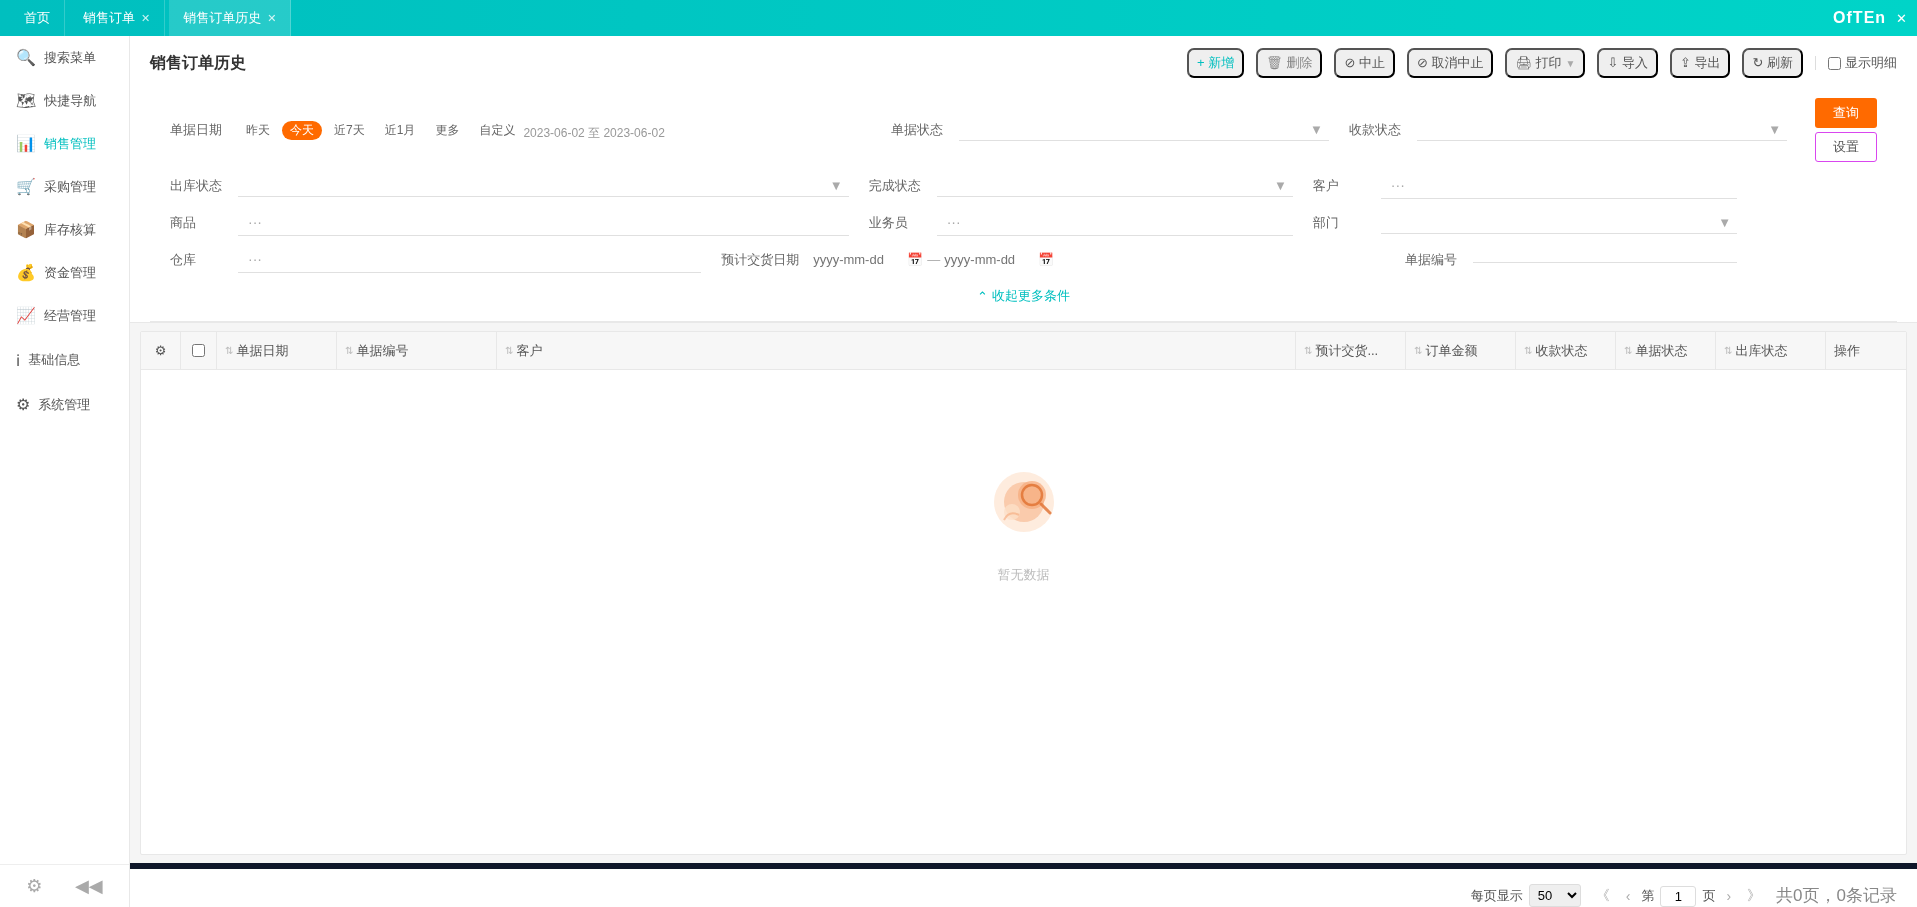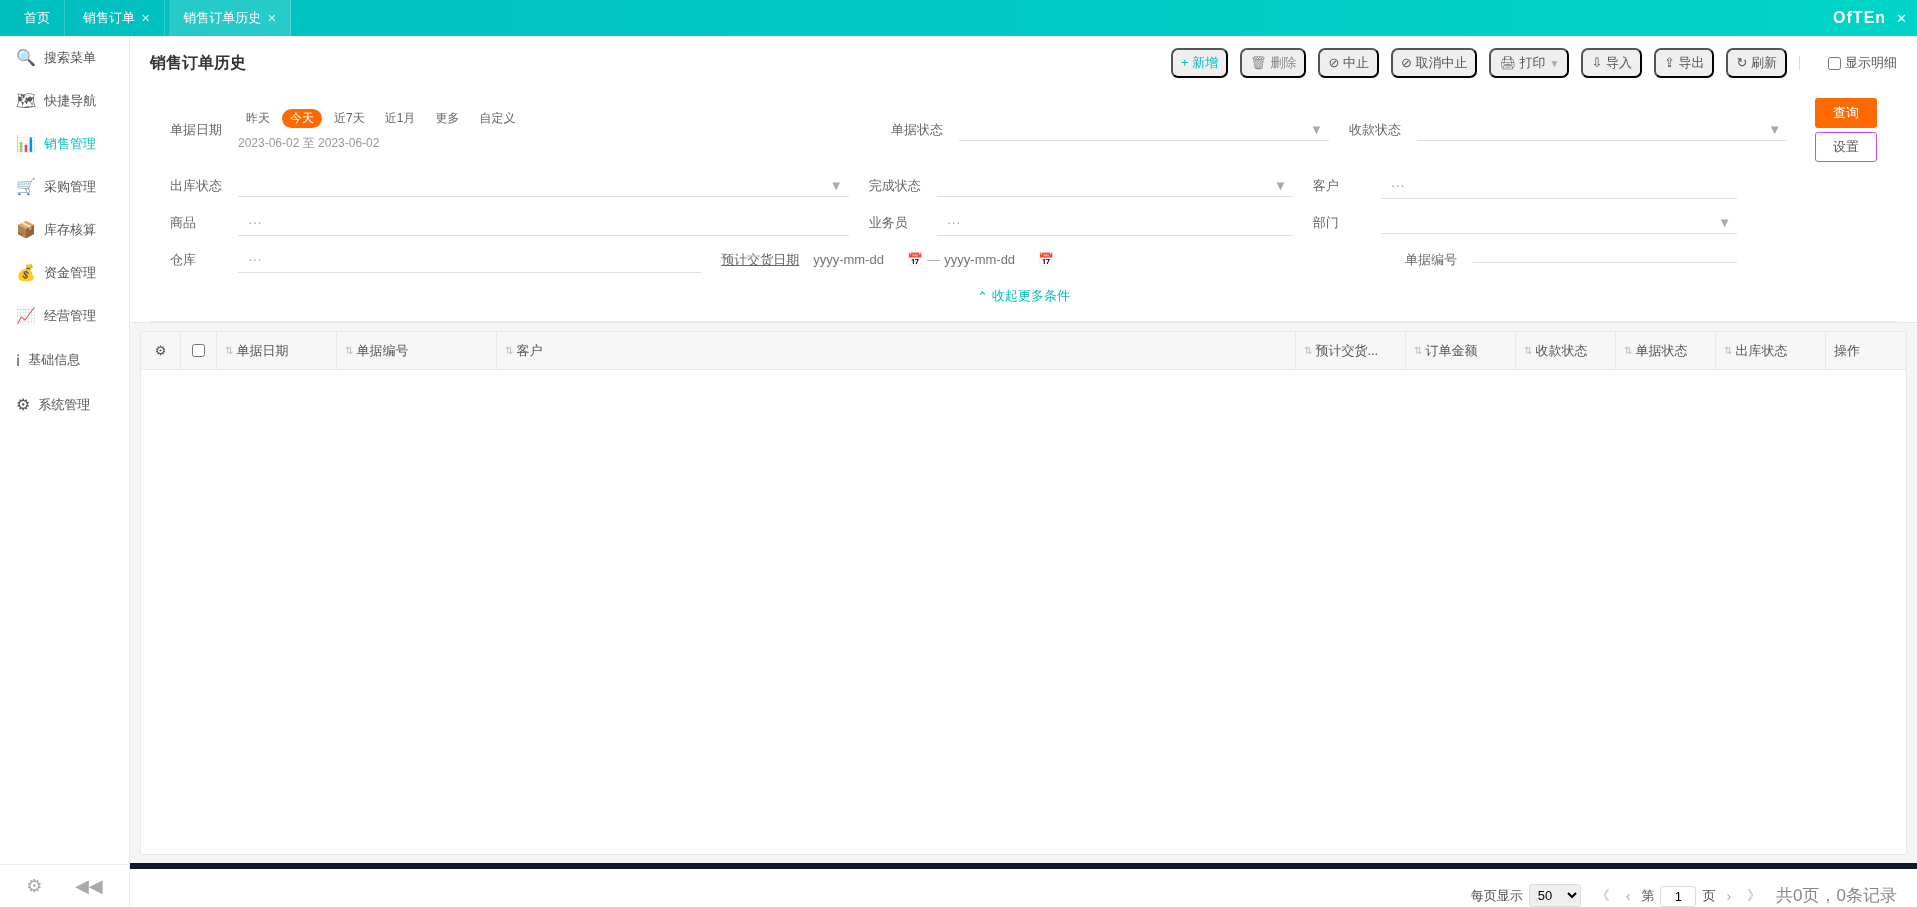--- a/index.html
+++ b/index.html
@@ -139,21 +139,20 @@
       border-radius: 7px;
     }
     .toolbar-btn.new-btn { color: #00bfbf; }
     .toolbar-btn.del-btn { color: #888; }
     .checkbox-display {
       display: flex;
       align-items: center;
       gap: 4px;
       cursor: pointer;
       color: #555;
-      margin-left: 16px;
     }
 
     
     .filter-area {
       padding: 10px 20px;
       background: #fff;
       border-bottom: 1px solid #e8e8e8;
     }
     .filter-row {
       display: flex;
@@ -197,21 +196,20 @@
       background: #ff6a00;
       color: #fff;
     }
     .date-range-text {
       font-size: 12px;
       color: #999;
       margin-top: 7px;
     }
     .date-filter-group {
       display: flex;
-      flex-direction: column;
     }
     .select-field {
       display: flex;
       align-items: center;
       flex: 1;
       border-bottom: 1px solid #e0e0e0;
       padding: 3px 6px;
       cursor: pointer;
       position: relative;
     }
@@ -560,21 +558,21 @@
         <div class="filter-row">
 
           <div class="filter-field" style="flex:1.6;">
             <span class="filter-label">仓库</span>
             <div class="filter-value">
               <span class="ellipsis-btn">···</span>
             </div>
           </div>
 
           <div class="filter-field" style="flex:2;">
-            <span class="filter-label" style="min-width:80px;text-decoration:underline;">预计交货日期</span>
+            <span class="filter-label" style="min-width:80px;">预计交货日期</span>
             <div class="filter-value" style="border-bottom:none; gap:4px;">
               <input class="date-input" type="text" placeholder="yyyy-mm-dd" style="">
               <span class="calendar-icon">📅</span>
               <span class="dash">—</span>
               <input class="date-input" type="text" placeholder="yyyy-mm-dd" style="">
               <span class="calendar-icon">📅</span>
             </div>
           </div>
 
           <div class="filter-field" style="flex:1;">
@@ -630,20 +628,34 @@
         </div>
         <div class="th th-outbound">
           <span class="sort-icon">⇅</span>
           <span>出库状态</span>
         </div>
         <div class="th th-action">
           <span>操作</span>
         </div>
       </div>
 
+      <div class="empty-state">
+        <div class="empty-icon-wrapper">
+          <svg viewBox="0 0 100 100" width="100" height="100" xmlns="http://www.w3.org/2000/svg">
+            <circle cx="50" cy="52" r="30" fill="#fde0c8" opacity="0.6"></circle>
+            <circle cx="50" cy="52" r="20" fill="#f5a97a" opacity="0.5"></circle>
+            <ellipse cx="58" cy="45" rx="14" ry="14" fill="#f5a97a" opacity="0.7"></ellipse>
+            <circle cx="58" cy="45" r="10" fill="none" stroke="#e07030" stroke-width="2.5" opacity="0.8"></circle>
+            <line x1="67" y1="54" x2="76" y2="63" stroke="#e07030" stroke-width="3" stroke-linecap="round" opacity="0.8"></line>
+            <circle cx="38" cy="62" r="8" fill="#fde0c8" opacity="0.8"></circle>
+            <path d="M30 70 Q35 60 45 65" stroke="#f5a97a" stroke-width="2" fill="none" opacity="0.6"></path>
+          </svg>
+        </div>
+        <span class="empty-text">暂无数据</span>
+      </div>
     </div>
 
     <div class="pagination-bar">
       <div class="per-page">
         <span>每页显示</span>
         <select>
           <option value="50" selected="">50</option>
           <option value="10">10</option>
           <option value="20">20</option>
           <option value="100">100</option>

